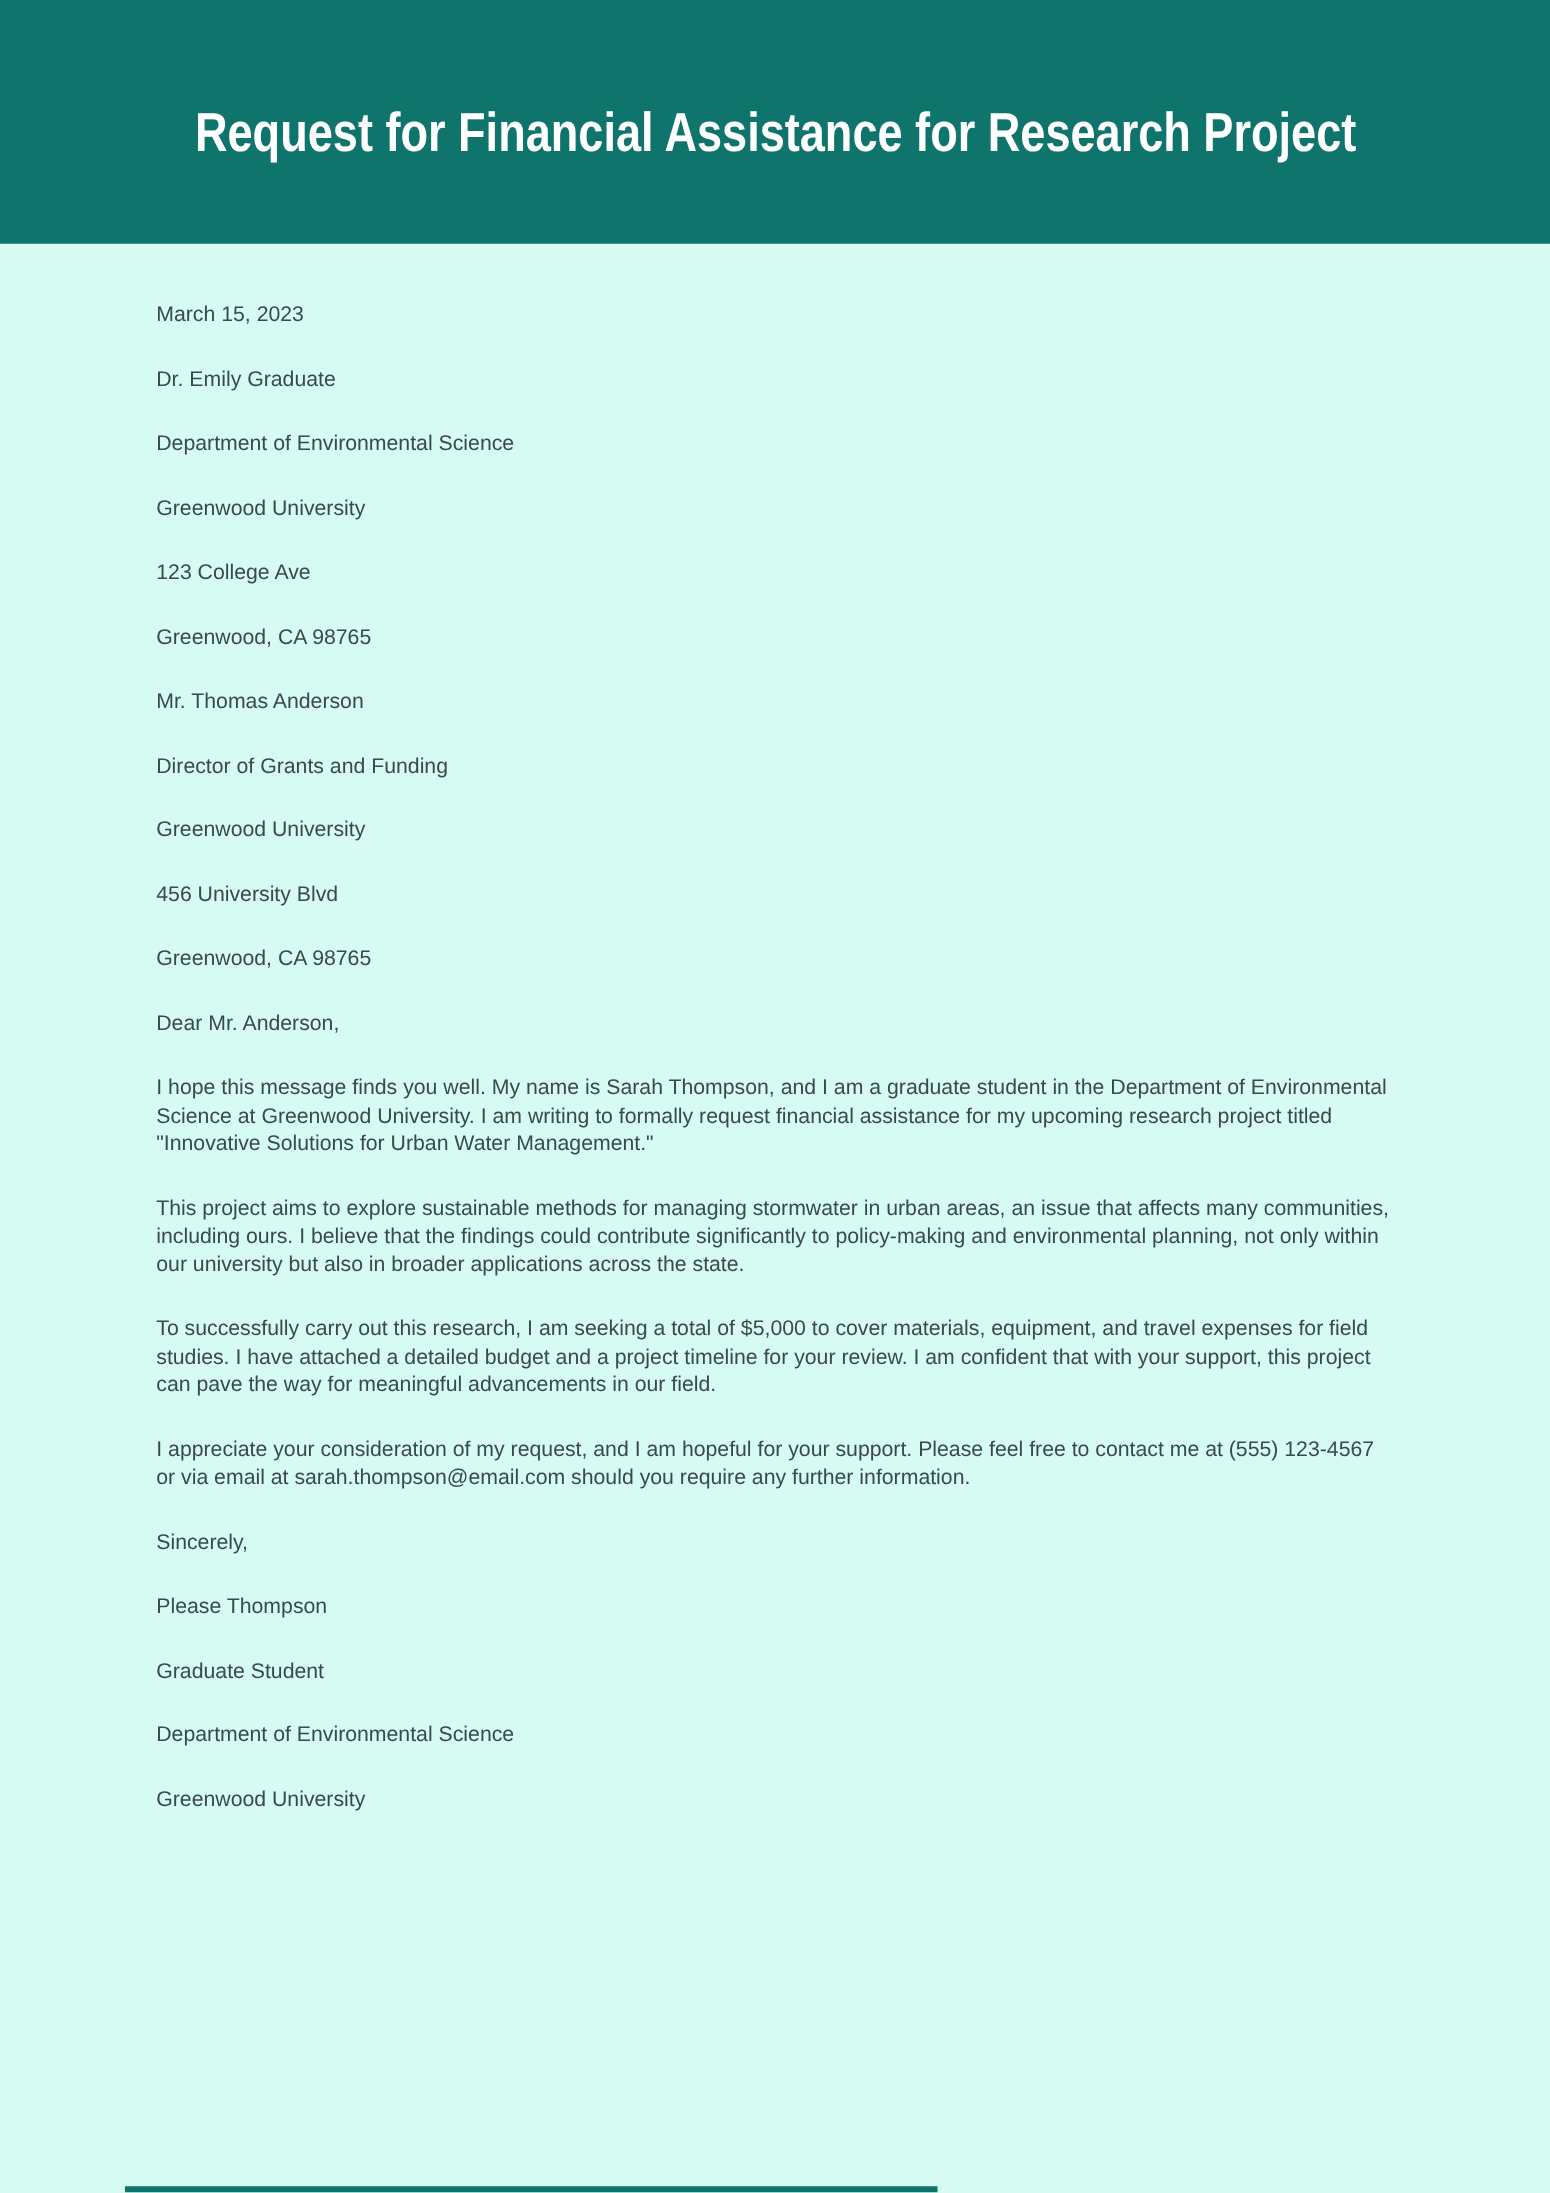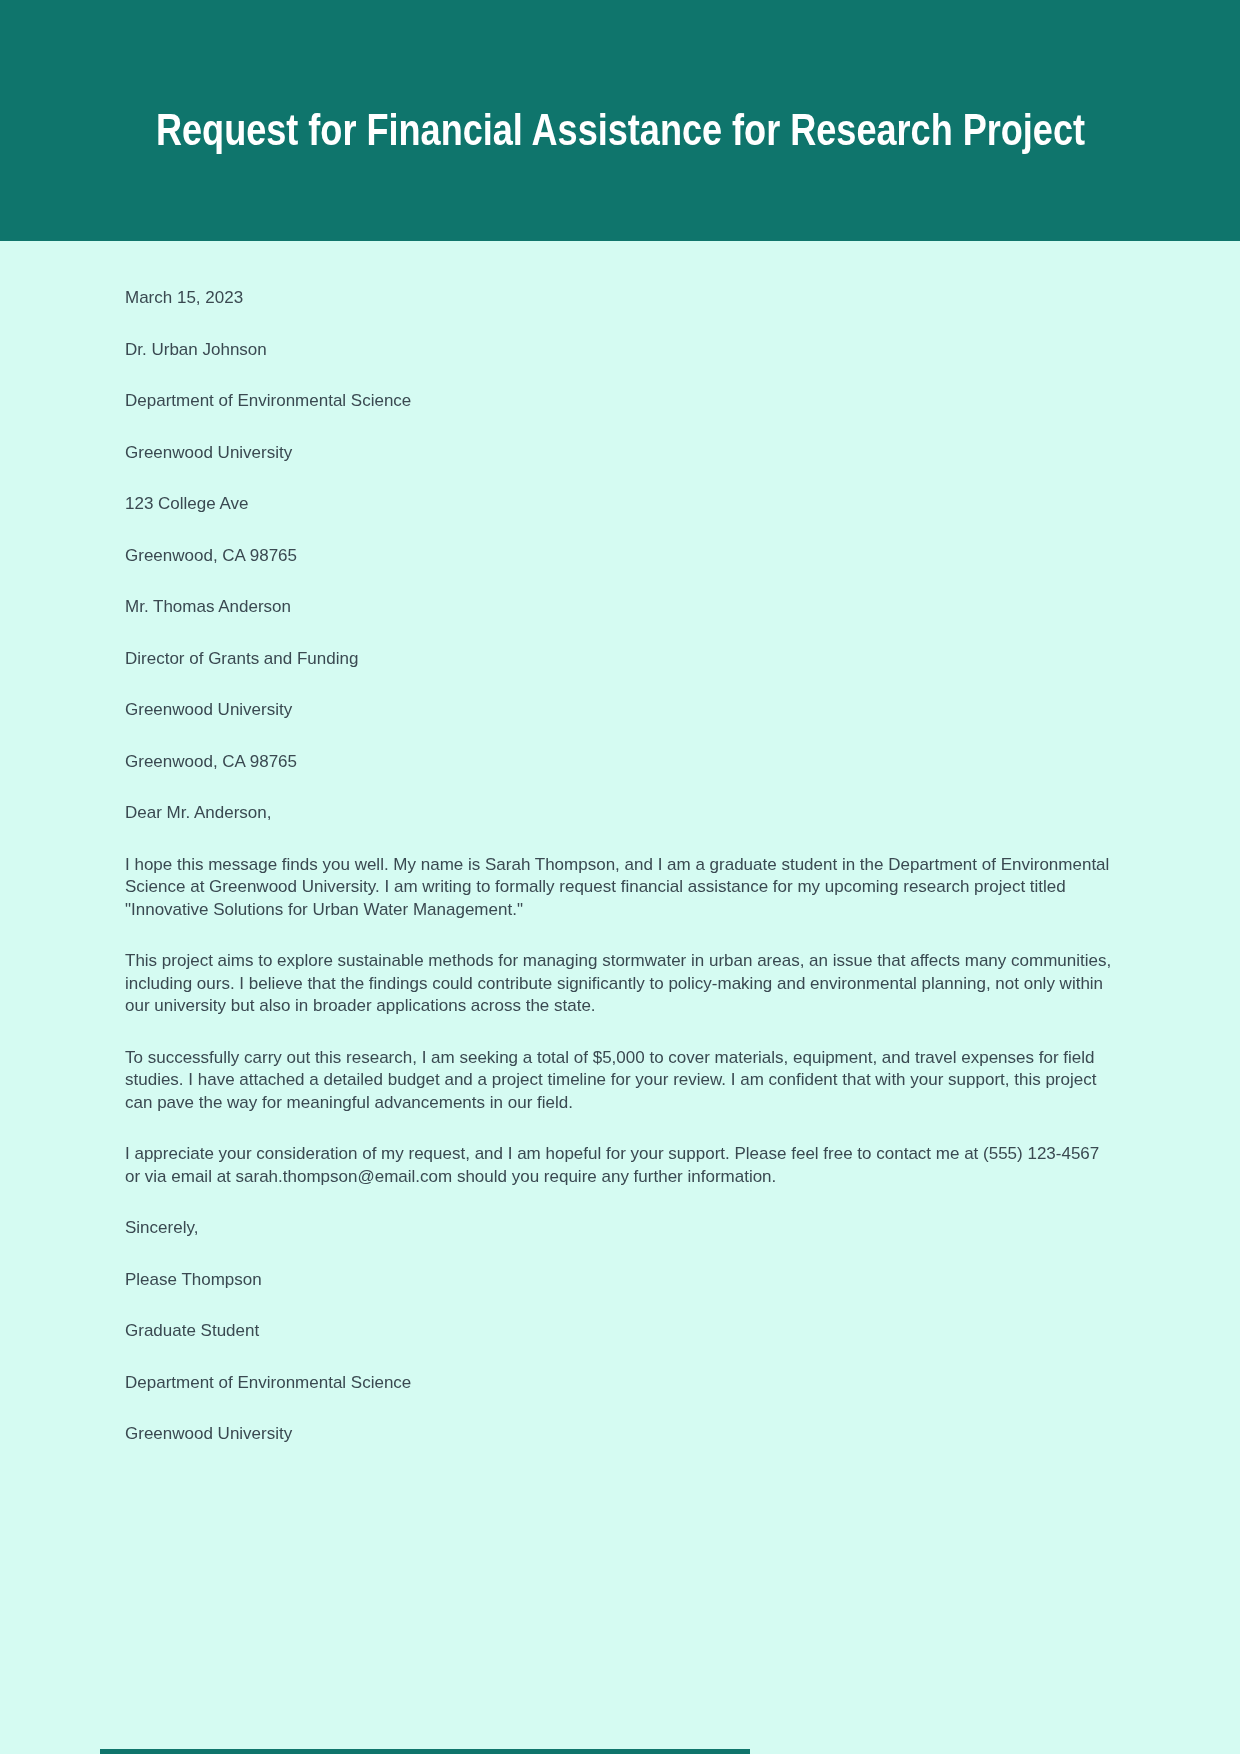--- a/index.html
+++ b/index.html
@@ -7,21 +7,21 @@
   body {
     width: 1240px;
     height: 1754px;
     position: relative;
     overflow: hidden;
     background: #D5FBF2;
     font-family: "Liberation Sans", sans-serif;
   }
   .header-banner {
     width: 100%;
-    height: 241px;
+    height: 195px;
     background: #0F756C;
     display: flex;
     align-items: center;
     justify-content: center;
   }
   .letter-title {
     margin-top: 18px;
     color: #FFFFFF;
     font-size: 44px;
     font-weight: 700;
@@ -50,29 +50,30 @@
 <body>
 
 <header class="header-banner">
   <h1 class="letter-title">Request for Financial Assistance for Research Project</h1>
 </header>
 
 <main class="letter-body">
 
   <p>March 15, 2023</p>
 
-  <p>Dr. Urban Johnson</p>
+  <p>Dr. Emily Graduate</p>
   <p>Department of Environmental Science</p>
   <p>Greenwood University</p>
   <p>123 College Ave</p>
   <p>Greenwood, CA 98765</p>
 
   <p>Mr. Thomas Anderson</p>
   <p>Director of Grants and Funding</p>
   <p>Greenwood University</p>
+  <p>456 University Blvd</p>
   <p>Greenwood, CA 98765</p>
 
   <p>Dear Mr. Anderson,</p>
 
   <p class="para">I hope this message finds you well. My name is Sarah Thompson, and I am a graduate student in the Department of Environmental Science at Greenwood University. I am writing to formally request financial assistance for my upcoming research project titled "Innovative Solutions for Urban Water Management."</p>
   <p class="para">This project aims to explore sustainable methods for managing stormwater in urban areas, an issue that affects many communities, including ours. I believe that the findings could contribute significantly to policy-making and environmental planning, not only within our university but also in broader applications across the state.</p>
   <p class="para">To successfully carry out this research, I am seeking a total of $5,000 to cover materials, equipment, and travel expenses for field studies. I have attached a detailed budget and a project timeline for your review. I am confident that with your support, this project can pave the way for meaningful advancements in our field.</p>
   <p class="para">I appreciate your consideration of my request, and I am hopeful for your support. Please feel free to contact me at (555) 123-4567 or via email at sarah.thompson@email.com should you require any further information.</p>
 
 

